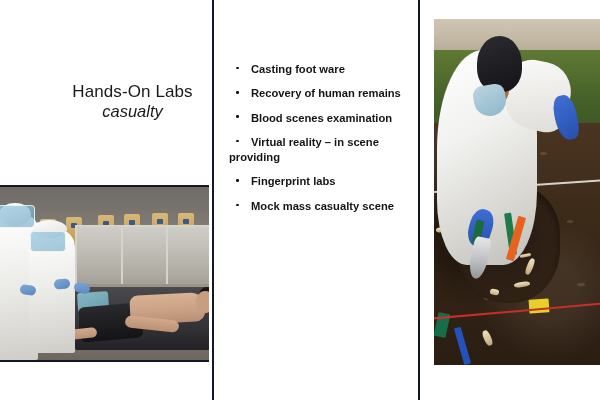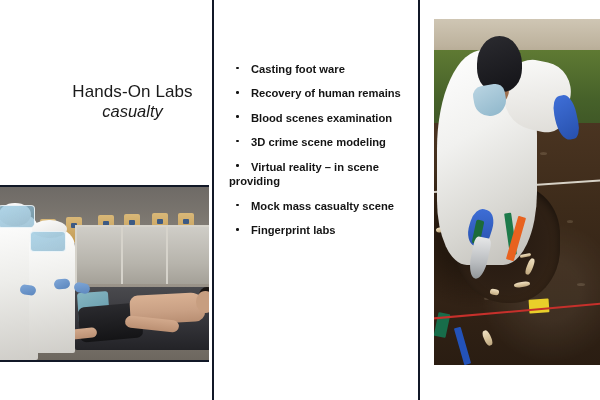--- a/index.html
+++ b/index.html
@@ -419,33 +419,29 @@
       <li class="bullet-item">
         <span class="dot"></span>
         <span>Recovery of human remains</span>
       </li>
       <li class="bullet-item">
         <span class="dot"></span>
         <span>Blood scenes examination</span>
       </li>
       <li class="bullet-item">
         <span class="dot"></span>
-        <span>3D crime scene modeling</span>
-      </li>
-      <li class="bullet-item">
-        <span class="dot"></span>
         <span>Virtual reality – in scene providing</span>
       </li>
       <li class="bullet-item">
         <span class="dot"></span>
+        <span>Fingerprint labs</span>
+      </li>
+      <li class="bullet-item">
+        <span class="dot"></span>
         <span>Mock mass casualty scene</span>
-      </li>
-      <li class="bullet-item">
-        <span class="dot"></span>
-        <span>Fingerprint labs</span>
       </li>
     </ul>
   </div>
 
   <div class="panel-right">
     <div class="photo-dig">
       <div class="scene">
         <div class="dig-path"></div>
         <div class="dig-grass"></div>
         <div class="dig-soil">

